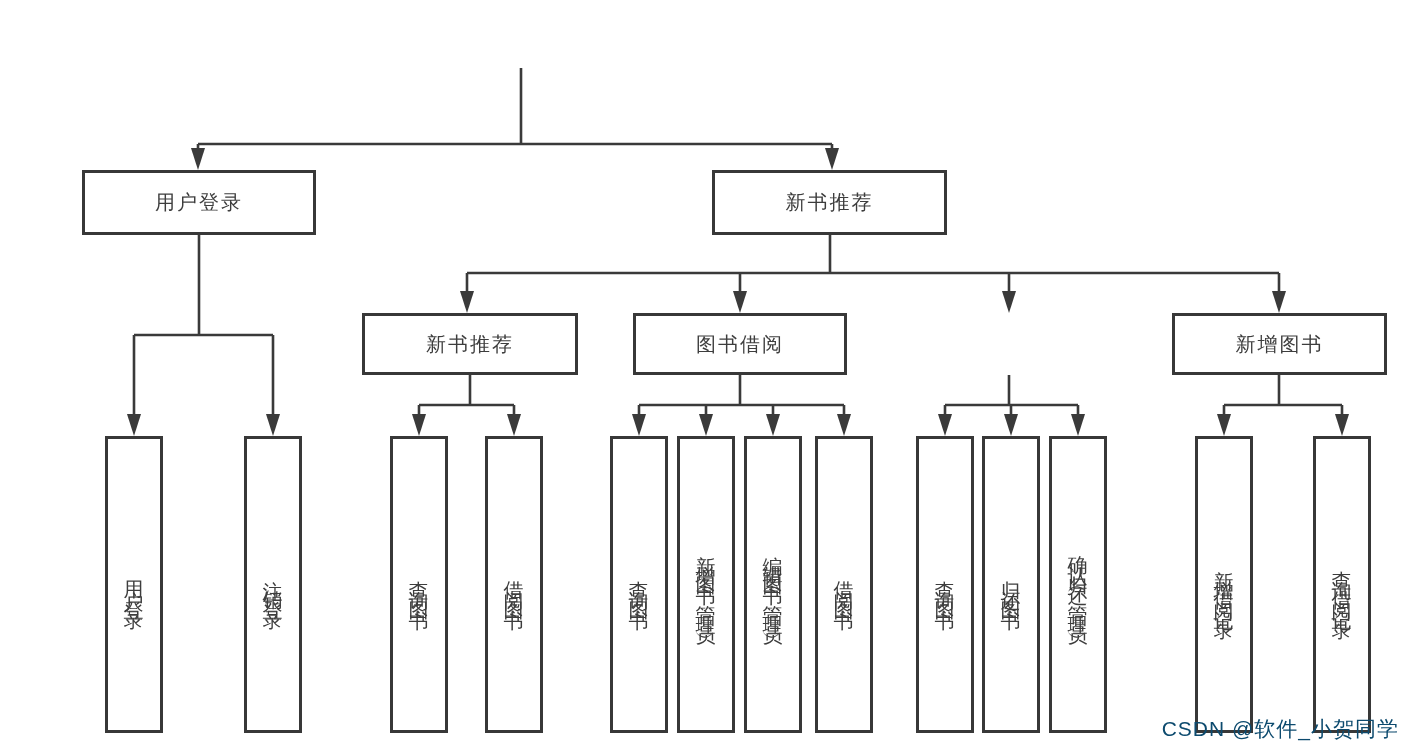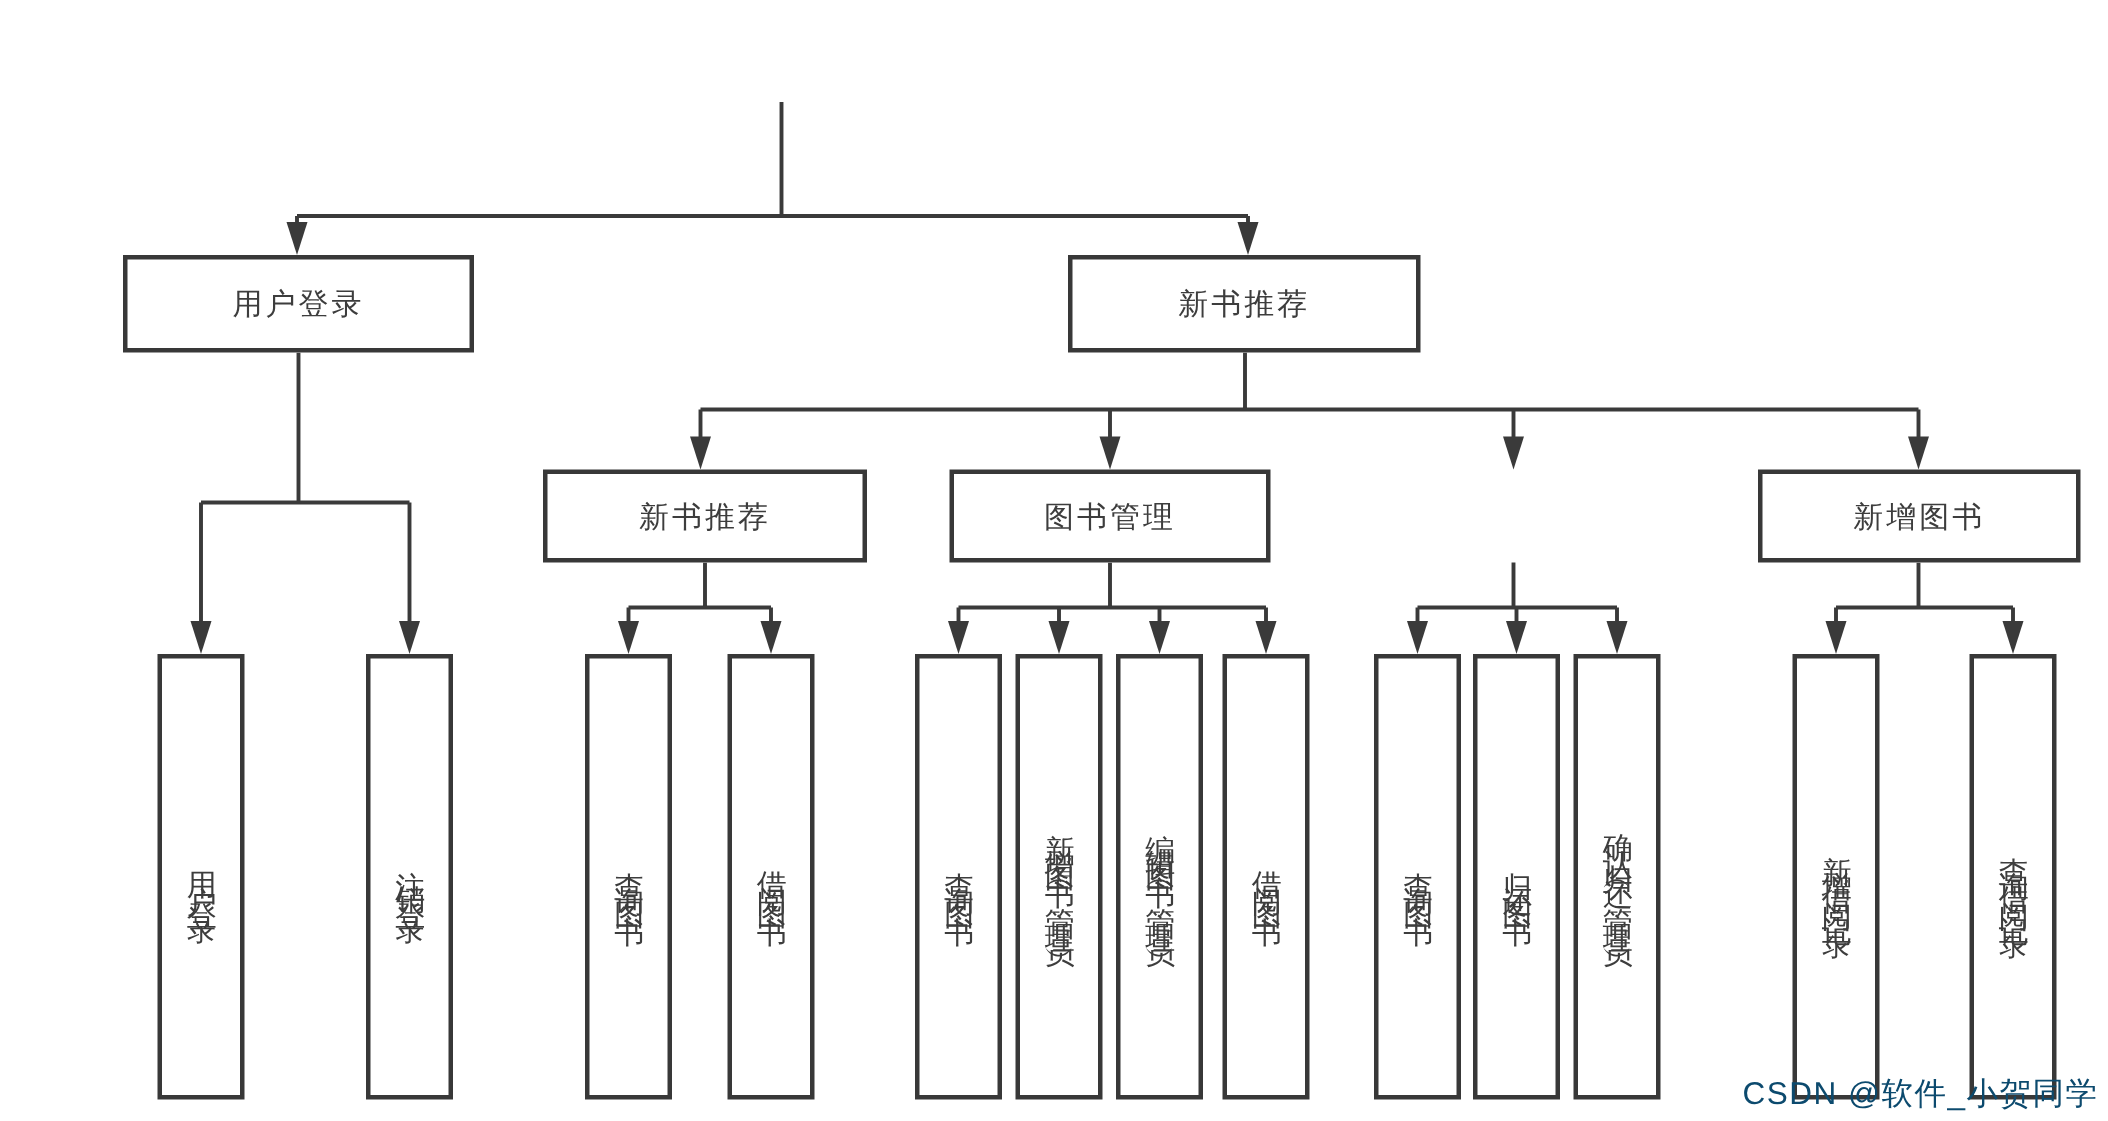--- a/index.html
+++ b/index.html
@@ -90,21 +90,21 @@
     <span>用户登录</span>
   </div>
   <div class="box" style="left:712px;top:170px;width:235px;height:65px;">
     <span>新书推荐</span>
   </div>
 
   <div class="box" style="left:362px;top:313px;width:216px;height:62px;">
     <span>新书推荐</span>
   </div>
   <div class="box" style="left:633px;top:313px;width:214px;height:62px;">
-    <span>图书管理</span>
+    <span>图书借阅</span>
   </div>
   <div class="box" style="left:1172px;top:313px;width:215px;height:62px;">
     <span>新增图书</span>
   </div>
 
   <div class="col" style="left:105px;">
     <span class="vtxt">用户登录</span>
   </div>
   <div class="col" style="left:244px;">
     <span class="vtxt">注销登录</span>

